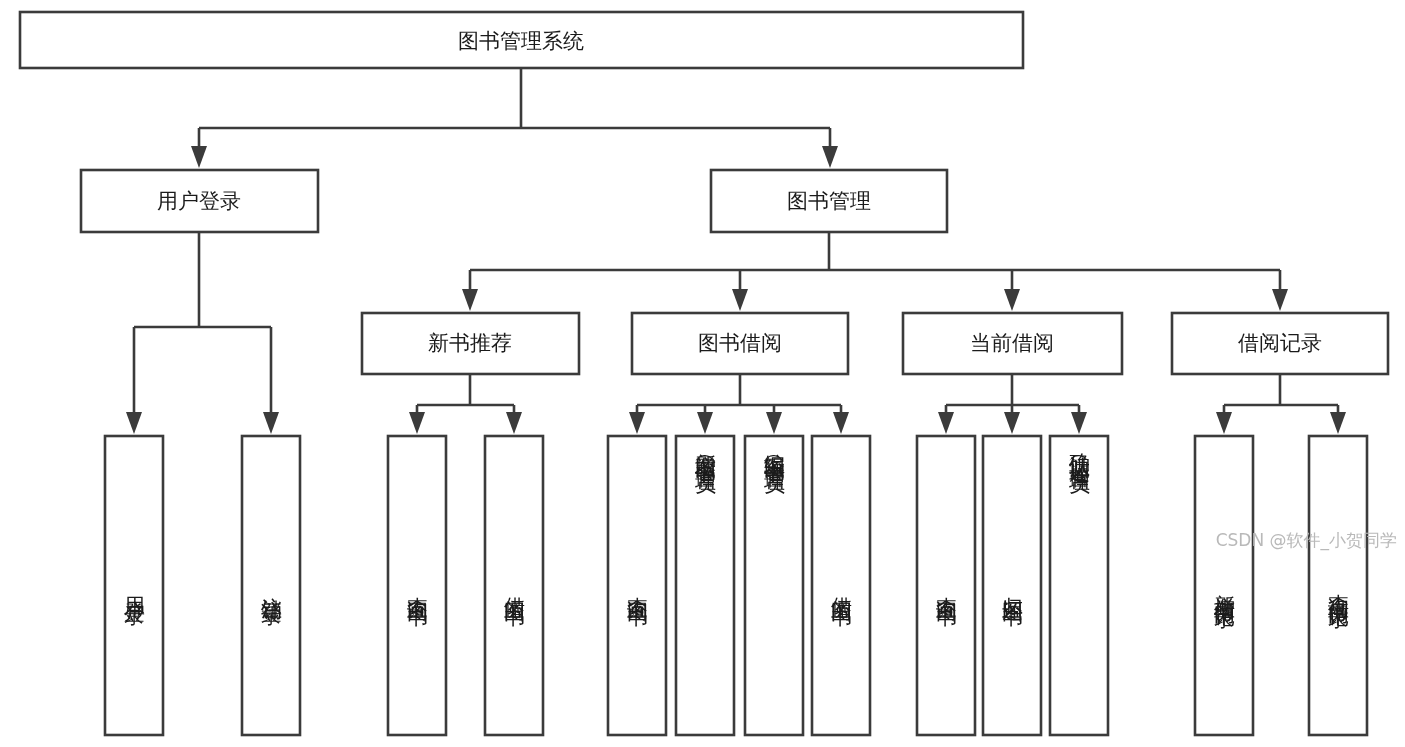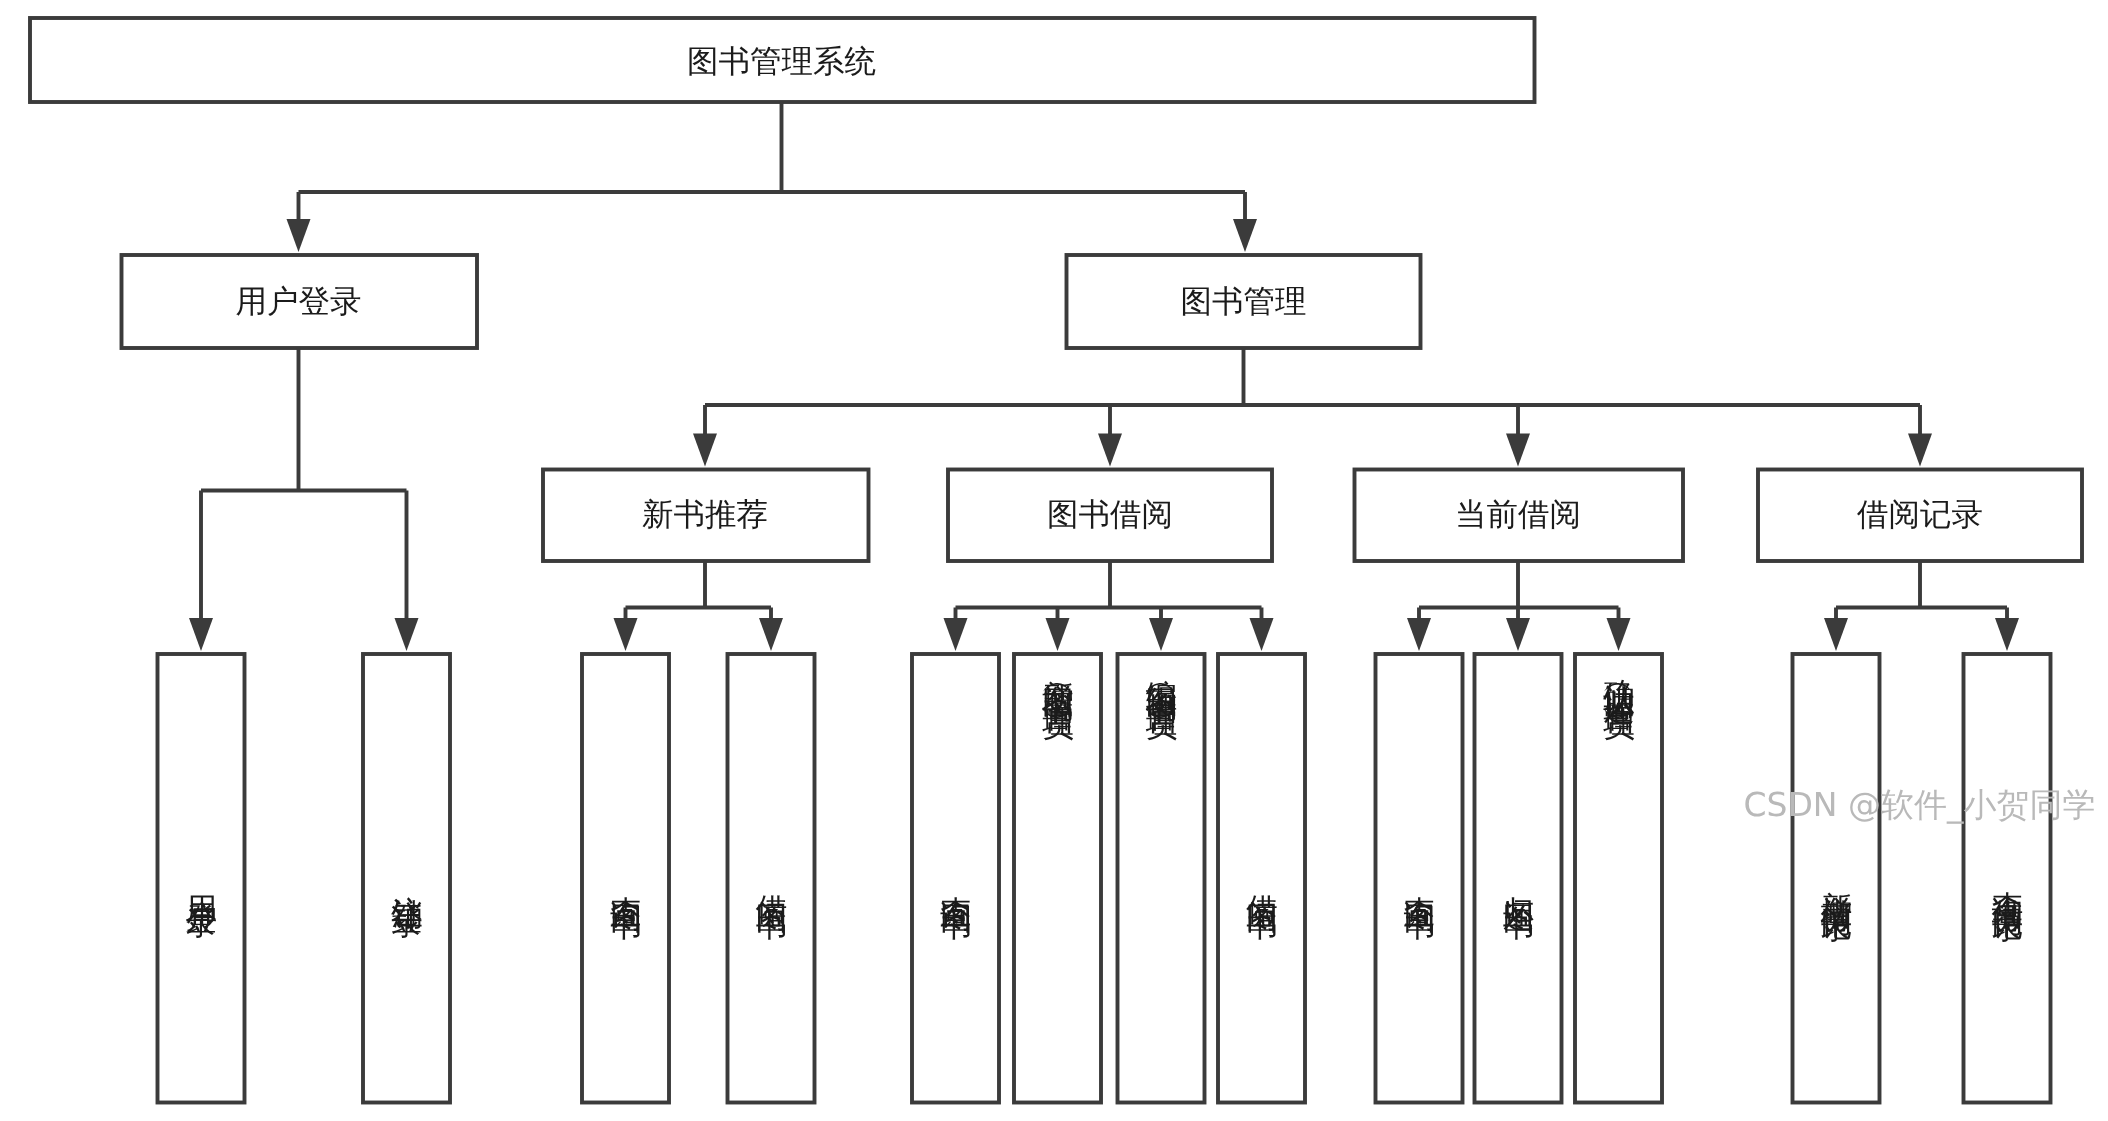--- a/index.html
+++ b/index.html
@@ -63,21 +63,21 @@
     line-height: 1.18;
     color: #1b1b1b;
     letter-spacing: 3px;
     white-space: nowrap;
   }
   .watermark {
     position: absolute;
     right: 8px;
     bottom: 6px;
     font-family: "DejaVu Sans", "Liberation Sans", sans-serif;
-    font-size: 22px;
+    font-size: 17px;
     color: #b9b9b9;
     white-space: nowrap;
     text-align: center;
   }
 </style>
 </head>
 <body>
 
 <div id="diagram-root">
 

